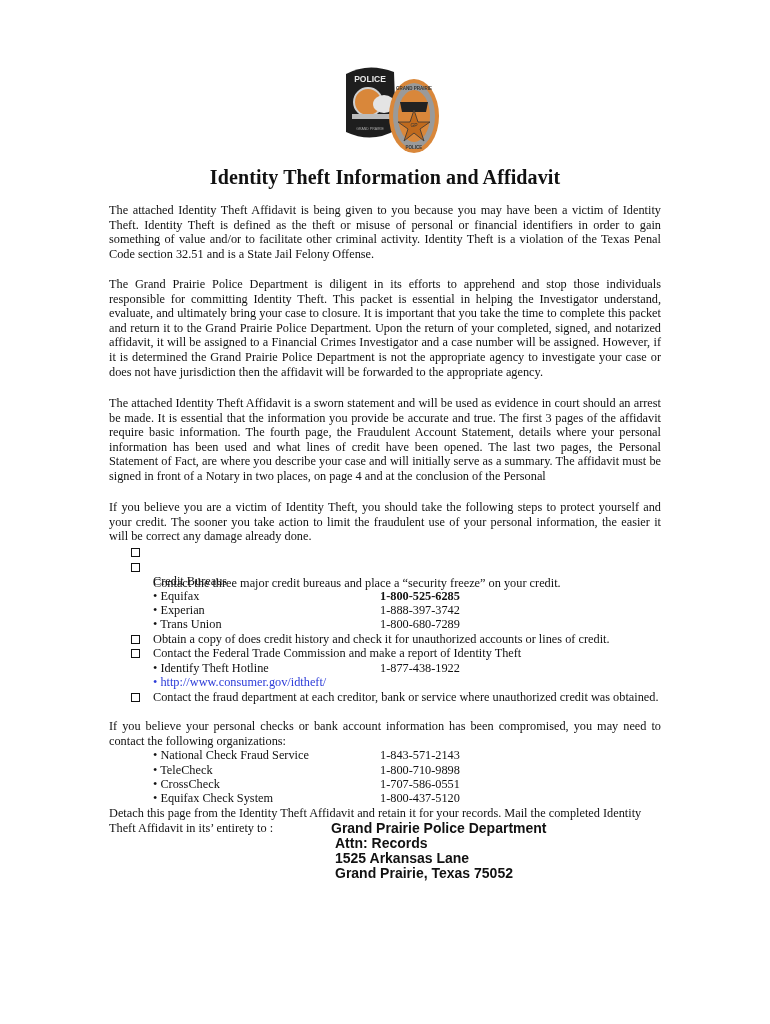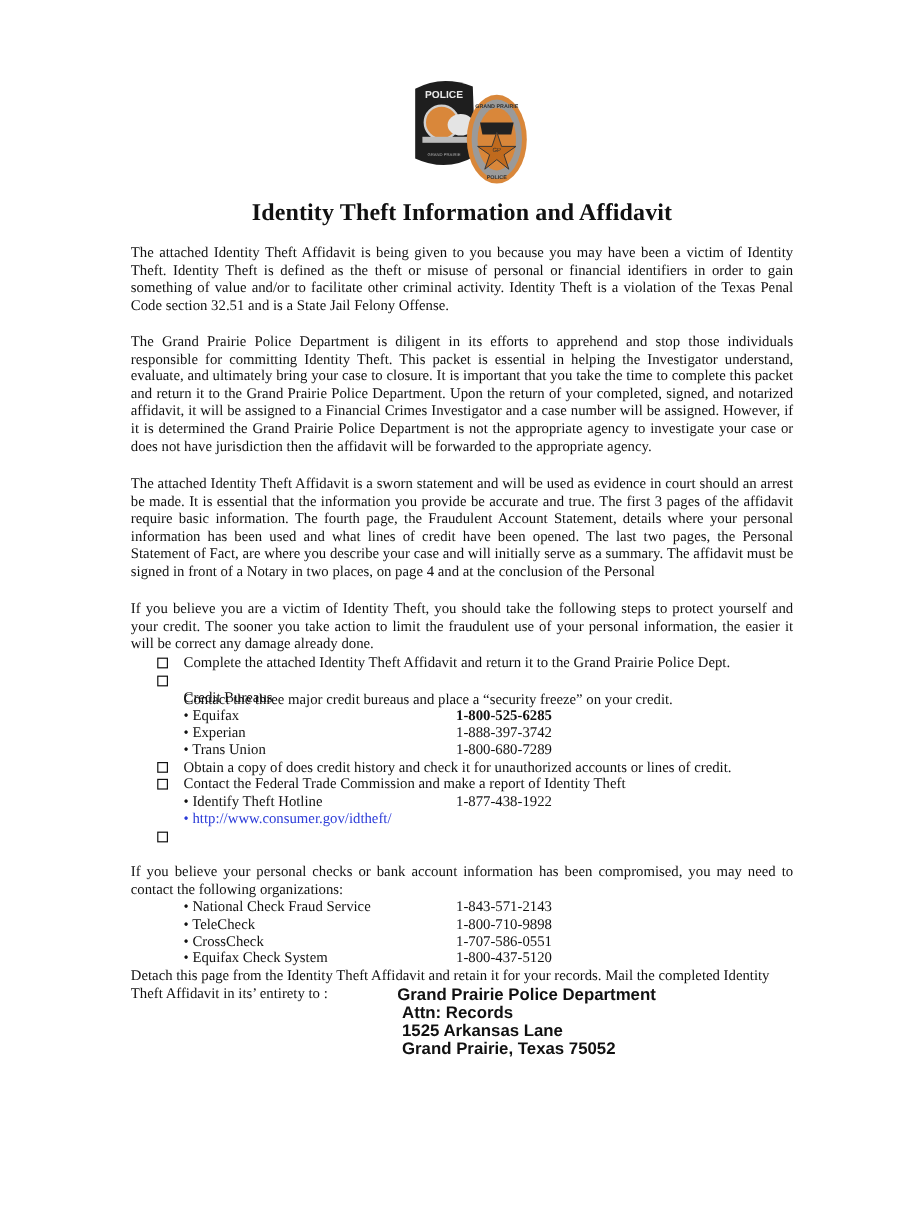--- a/index.html
+++ b/index.html
@@ -51,21 +51,20 @@
   </div>
 
   <div class="title">Identity Theft Information and Affidavit</div>
 
   <div class="para" style="top:203px;">The attached Identity Theft Affidavit is being given to you because you may have been a victim of Identity Theft. Identity Theft is defined as the theft or misuse of personal or financial identifiers in order to gain something of value and/or to facilitate other criminal activity. Identity Theft is a violation of the Texas Penal Code section 32.51 and is a State Jail Felony Offense.</div>
   <div class="para" style="top:277px;">The Grand Prairie Police Department is diligent in its efforts to apprehend and stop those individuals responsible for committing Identity Theft. This packet is essential in helping the Investigator understand, evaluate, and ultimately bring your case to closure. It is important that you take the time to complete this packet and return it to the Grand Prairie Police Department. Upon the return of your completed, signed, and notarized affidavit, it will be assigned to a Financial Crimes Investigator and a case number will be assigned. However, if it is determined the Grand Prairie Police Department is not the appropriate agency to investigate your case or does not have jurisdiction then the affidavit will be forwarded to the appropriate agency.</div>
   <div class="para" style="top:396px;">The attached Identity Theft Affidavit is a sworn statement and will be used as evidence in court should an arrest be made. It is essential that the information you provide be accurate and true. The first 3 pages of the affidavit require basic information. The fourth page, the Fraudulent Account Statement, details where your personal information has been used and what lines of credit have been opened. The last two pages, the Personal Statement of Fact, are where you describe your case and will initially serve as a summary. The affidavit must be signed in front of a Notary in two places, on page 4 and at the conclusion of the Personal</div>
   <div class="para" style="top:500px;">If you believe you are a victim of Identity Theft, you should take the following steps to protect yourself and your credit. The sooner you take action to limit the fraudulent use of your personal information, the easier it will be correct any damage already done.</div>
 
   <div class="chk" style="top:548px;"></div>
-  <div class="line item-text" style="top:545px;">Complete the attached Identity Theft Affidavit and return it to the Grand Prairie Police Dept.</div>
 
   <div class="chk" style="top:563px;"></div>
   <div class="line item-text" style="top:576px;text-align:right;">Contact the three major credit bureaus and place a “security freeze” on your credit.</div>
 
   <div class="line bullet-name" style="top:574px;">Credit Bureaus</div>
 
   <div class="line bullet-name" style="top:589px;">• Equifax</div>
   <div class="line phone" style="top:589px;font-weight:bold;">1-800-525-6285</div>
   <div class="line bullet-name" style="top:603px;">• Experian</div>
   <div class="line phone" style="top:603px;">1-888-397-3742</div>
@@ -79,20 +78,24 @@
   <div class="line item-text" style="top:646px;">Contact the Federal Trade Commission and make a report of Identity Theft</div>
 
   <div class="line bullet-name" style="top:661px;">• Identify Theft Hotline</div>
   <div class="line phone" style="top:661px;">1-877-438-1922</div>
 
   <div class="line bullet-name" style="top:675px;">
     <span class="link">• </span><a class="link" style="text-decoration:none;">http://www.consumer.gov/idtheft/</a>
   </div>
 
   <div class="chk" style="top:693px;"></div>
+  <div class="para" style="top:690px; left:153px; width:508px; text-align-last:left;">
+    <span>Contact the fraud department at each creditor, bank or service where unauthorized credit was</span>
+    <span>obtained.</span>
+  </div>
 
   <div class="para" style="top:719px;">
     <span>If you believe your personal checks or bank account information has been compromised, you may need to</span>
     <span>contact the following organizations:</span>
   </div>
 
   <div class="line bullet-name" style="top:748px;">• National Check Fraud Service</div>
   <div class="line phone" style="top:748px;">1-843-571-2143</div>
   <div class="line bullet-name" style="top:763px;">• TeleCheck</div>
   <div class="line phone" style="top:763px;">1-800-710-9898</div>

